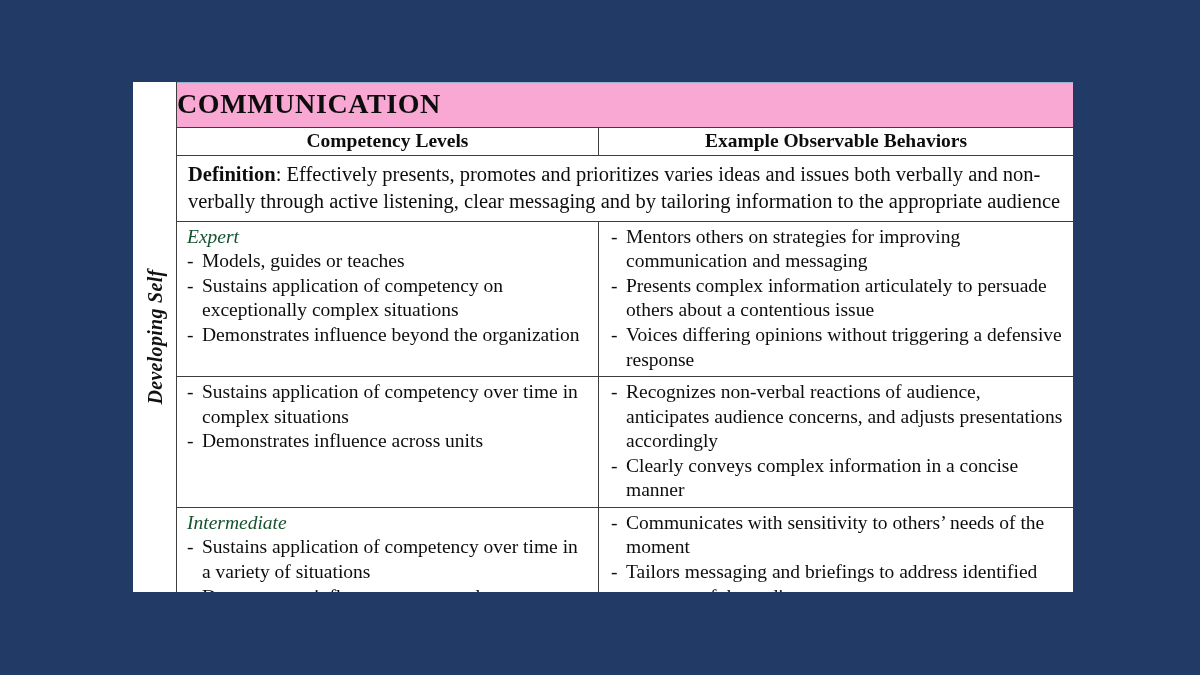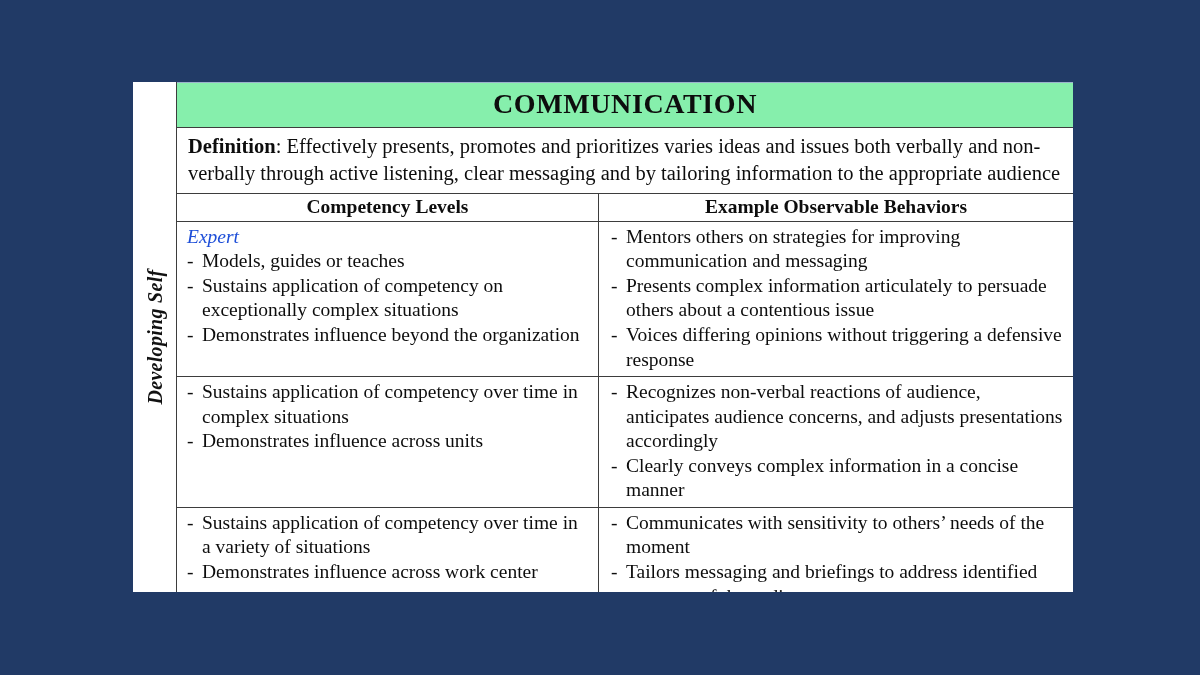--- a/index.html
+++ b/index.html
@@ -60,24 +60,24 @@
     flex: 1 1 auto;
     display: flex;
     flex-direction: column;
     min-width: 0;
     box-sizing: border-box;
   }
 
   
   #title-band {
     flex: 0 0 auto;
-    background: #86efac;
+    background: #f9a8d4;
     border-top: 1.6px solid #9bb3cc;
     border-bottom: 1.6px solid #3d3d3d;
-    text-align: center;
+    text-align: left;
     padding: 5px 0 7px 0;
   }
   #title-text {
     font-size: 28px;
     font-weight: bold;
     letter-spacing: 0.6px;
     color: #0d0d0d;
   }
 
   
@@ -120,21 +120,21 @@
     box-sizing: border-box;
     padding: 3px 9px 4px 10px;
   }
   .cell.col-left  { flex: 0 0 422px; width: 422px; border-right: 1.6px solid #3d3d3d; }
   .cell.col-right { flex: 1 1 auto; min-width: 0; padding-left: 12px; }
 
   .level-name {
     font-style: italic;
     font-size: 19.5px;
     line-height: 1.26;
-    color: #1d4ed8;
+    color: #14532d;
   }
 
   ul.bullets {
     list-style: none;
     margin: 0;
     padding: 0;
   }
   ul.bullets li {
     font-size: 19.5px;
     line-height: 1.26;
@@ -159,29 +159,29 @@
     <div id="side-label-cell">
       <div id="side-label-text">Developing Self</div>
     </div>
 
     <div id="grid">
 
       <div id="title-band">
         <span id="title-text">COMMUNICATION</span>
       </div>
 
-      <div id="definition-band">
-        <b>Definition</b><span>:  Effectively presents, promotes and prioritizes varies ideas and issues both verbally and non-verbally through active listening, clear messaging and by tailoring information to the appropriate audience</span>
-      </div>
-
       <div id="colhead-row">
         <div class="colhead col-left">Competency Levels</div>
         <div class="colhead col-right">Example Observable Behaviors</div>
       </div>
 
+      <div id="definition-band">
+        <b>Definition</b><span>:  Effectively presents, promotes and prioritizes varies ideas and issues both verbally and non-verbally through active listening, clear messaging and by tailoring information to the appropriate audience</span>
+      </div>
+
       <div id="rows-container">
           <div class="level-row">
             <div class="cell col-left">
               <div class="level-name">Expert</div>
               <ul class="bullets">
                 <li><span class="dash">-</span>Models, guides or teaches</li>
                 <li><span class="dash">-</span>Sustains application of competency on exceptionally complex situations</li>
                 <li><span class="dash">-</span>Demonstrates influence beyond the organization</li>
               </ul>
             </div>
@@ -202,20 +202,21 @@
             </div>
             <div class="cell col-right">
               <ul class="bullets">
                 <li><span class="dash">-</span>Recognizes non-verbal reactions of audience, anticipates audience concerns, and adjusts presentations accordingly</li>
                 <li><span class="dash">-</span>Clearly conveys complex information in a concise manner</li>
               </ul>
             </div>
           </div>
           <div class="level-row">
             <div class="cell col-left">
+              <div class="level-name">Intermediate</div>
               <ul class="bullets">
                 <li><span class="dash">-</span>Sustains application of competency over time in a variety of situations</li>
                 <li><span class="dash">-</span>Demonstrates influence across work center</li>
               </ul>
             </div>
             <div class="cell col-right">
               <ul class="bullets">
                 <li><span class="dash">-</span>Communicates with sensitivity to others’ needs of the moment</li>
                 <li><span class="dash">-</span>Tailors messaging and briefings to address identified concerns of the audience</li>
               </ul>

